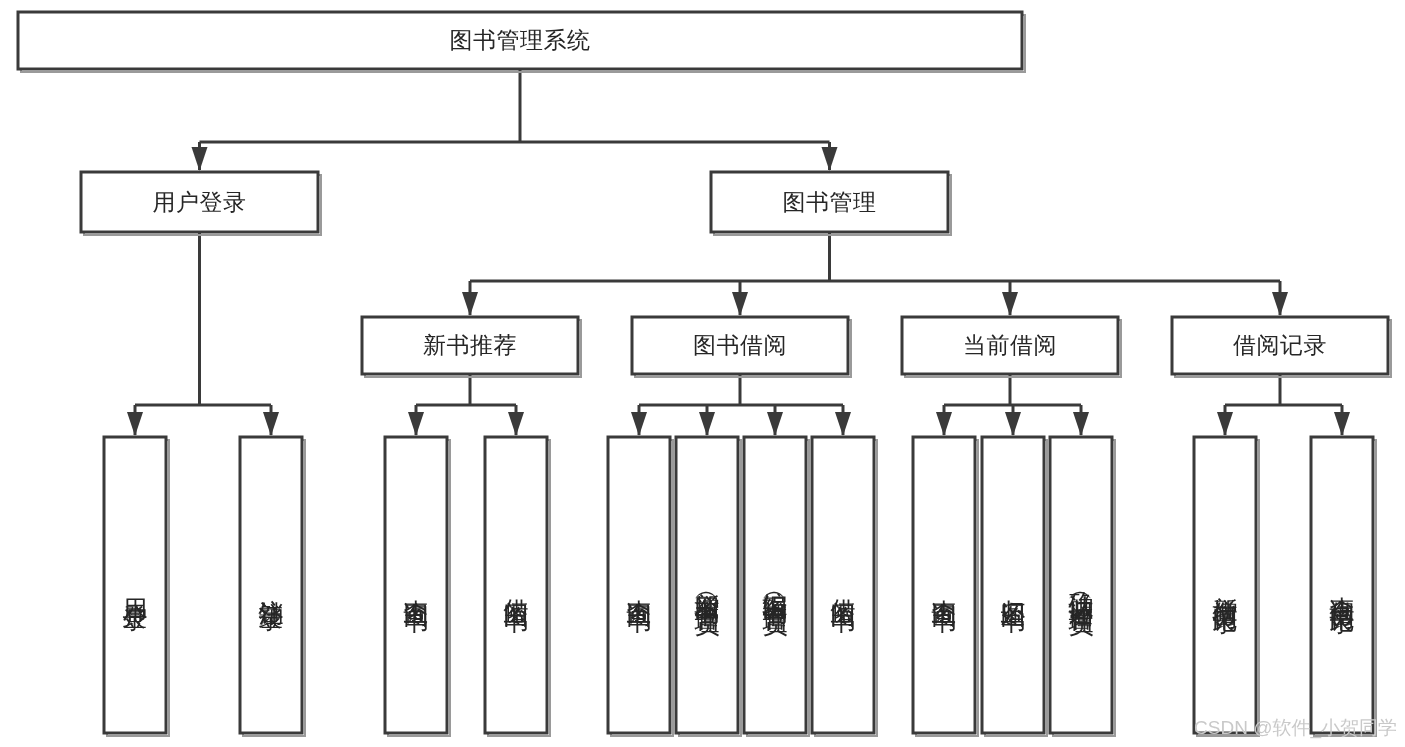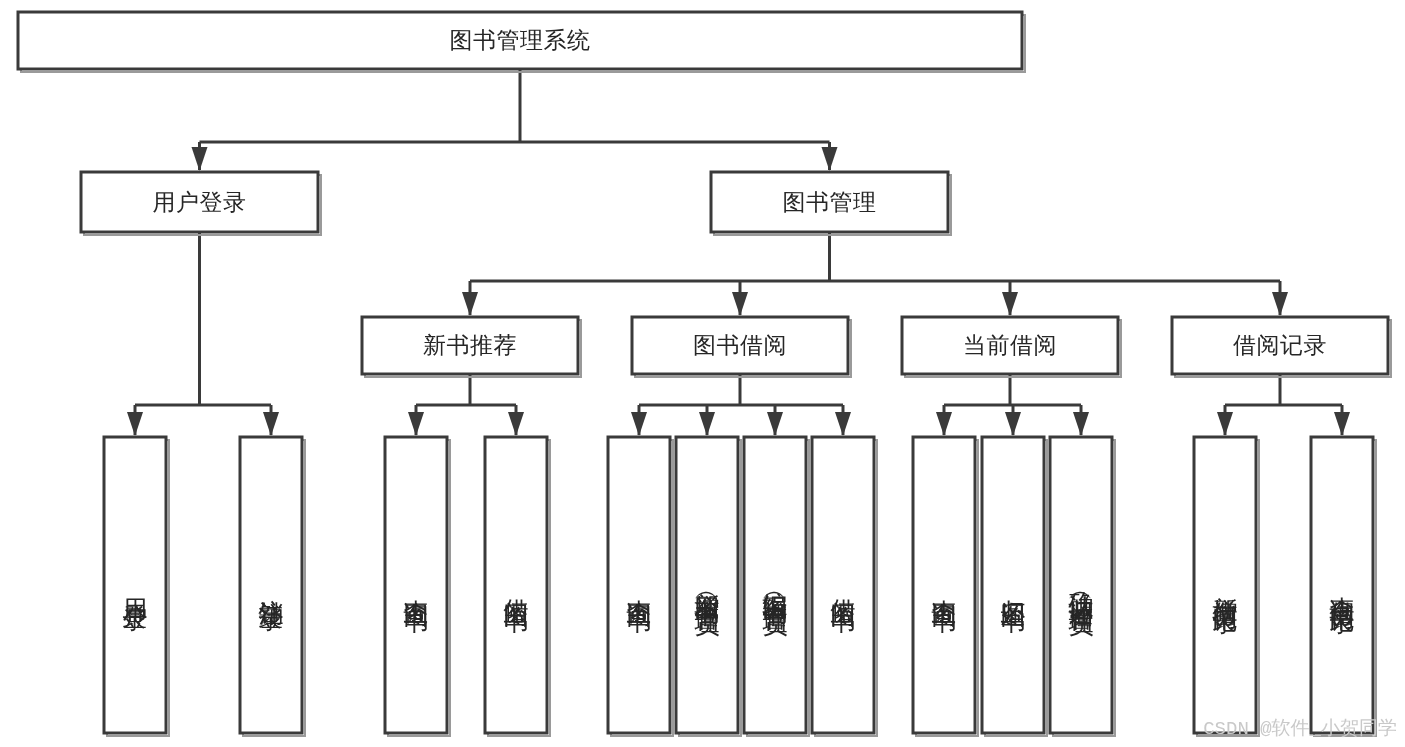--- a/index.html
+++ b/index.html
@@ -31,21 +31,21 @@
     display:flex;
     align-items:center;
     justify-content:center;
     white-space:nowrap;
     pointer-events:none;
     user-select:none;
   }
   #watermark{
     position:absolute;
     right:8px;bottom:6px;
-    font-family:Liberation Mono, monospace;
+    font-family:Liberation Sans, sans-serif;
     font-size:19px;
     color:#c9c9c9;
     white-space:nowrap;
     user-select:none;
   }
 </style>
 </head>
 <body>
 
 <div id="diagram-root">

